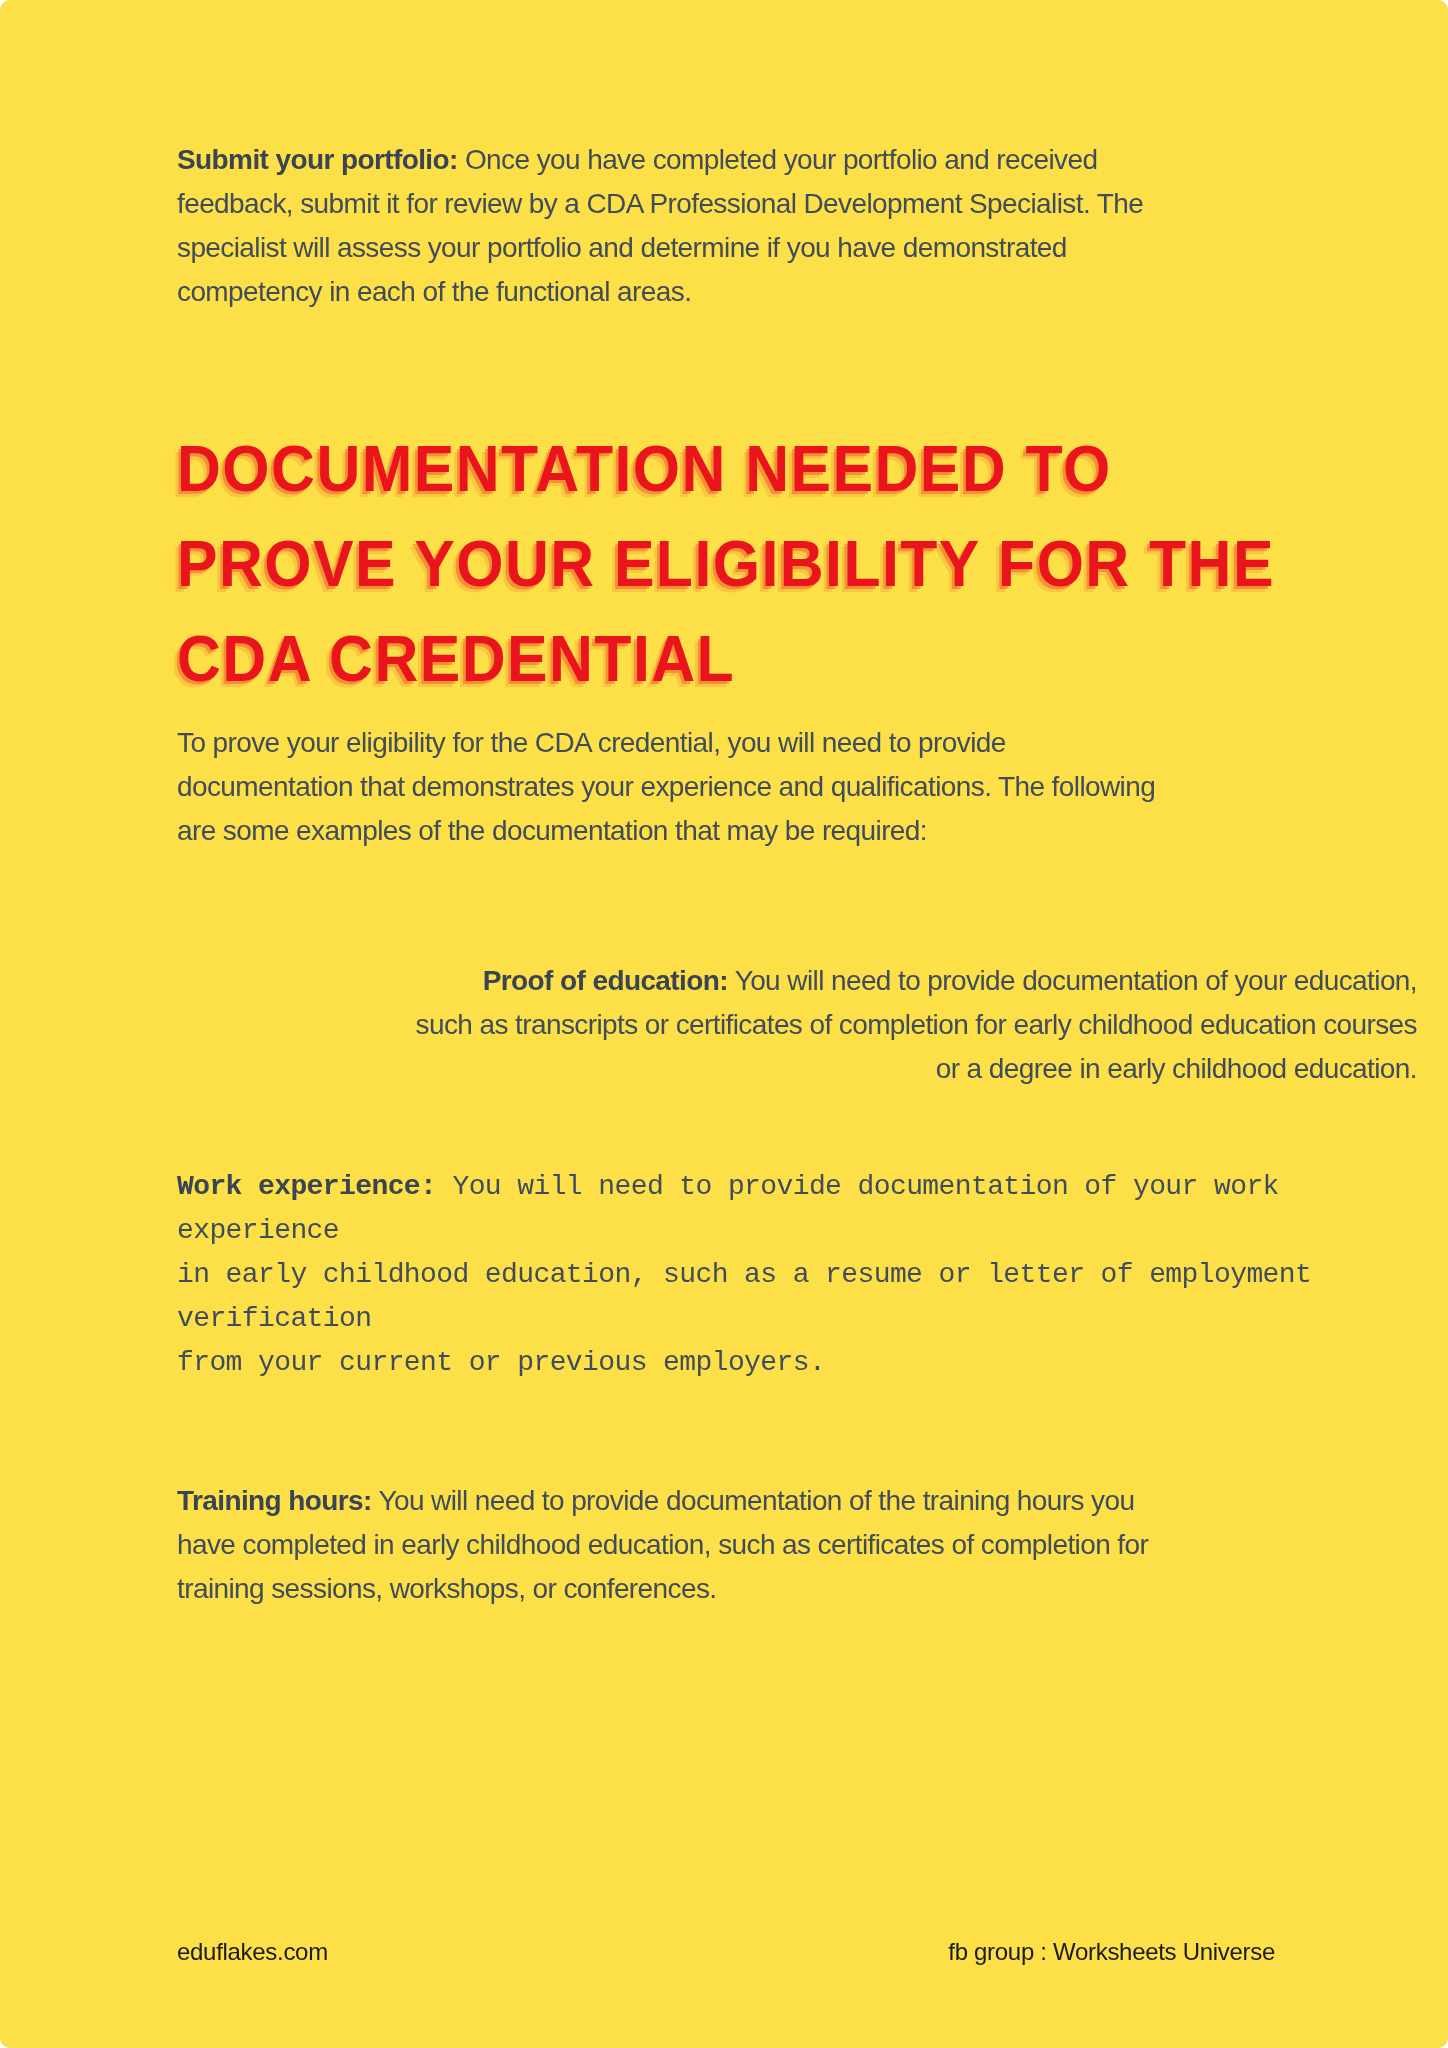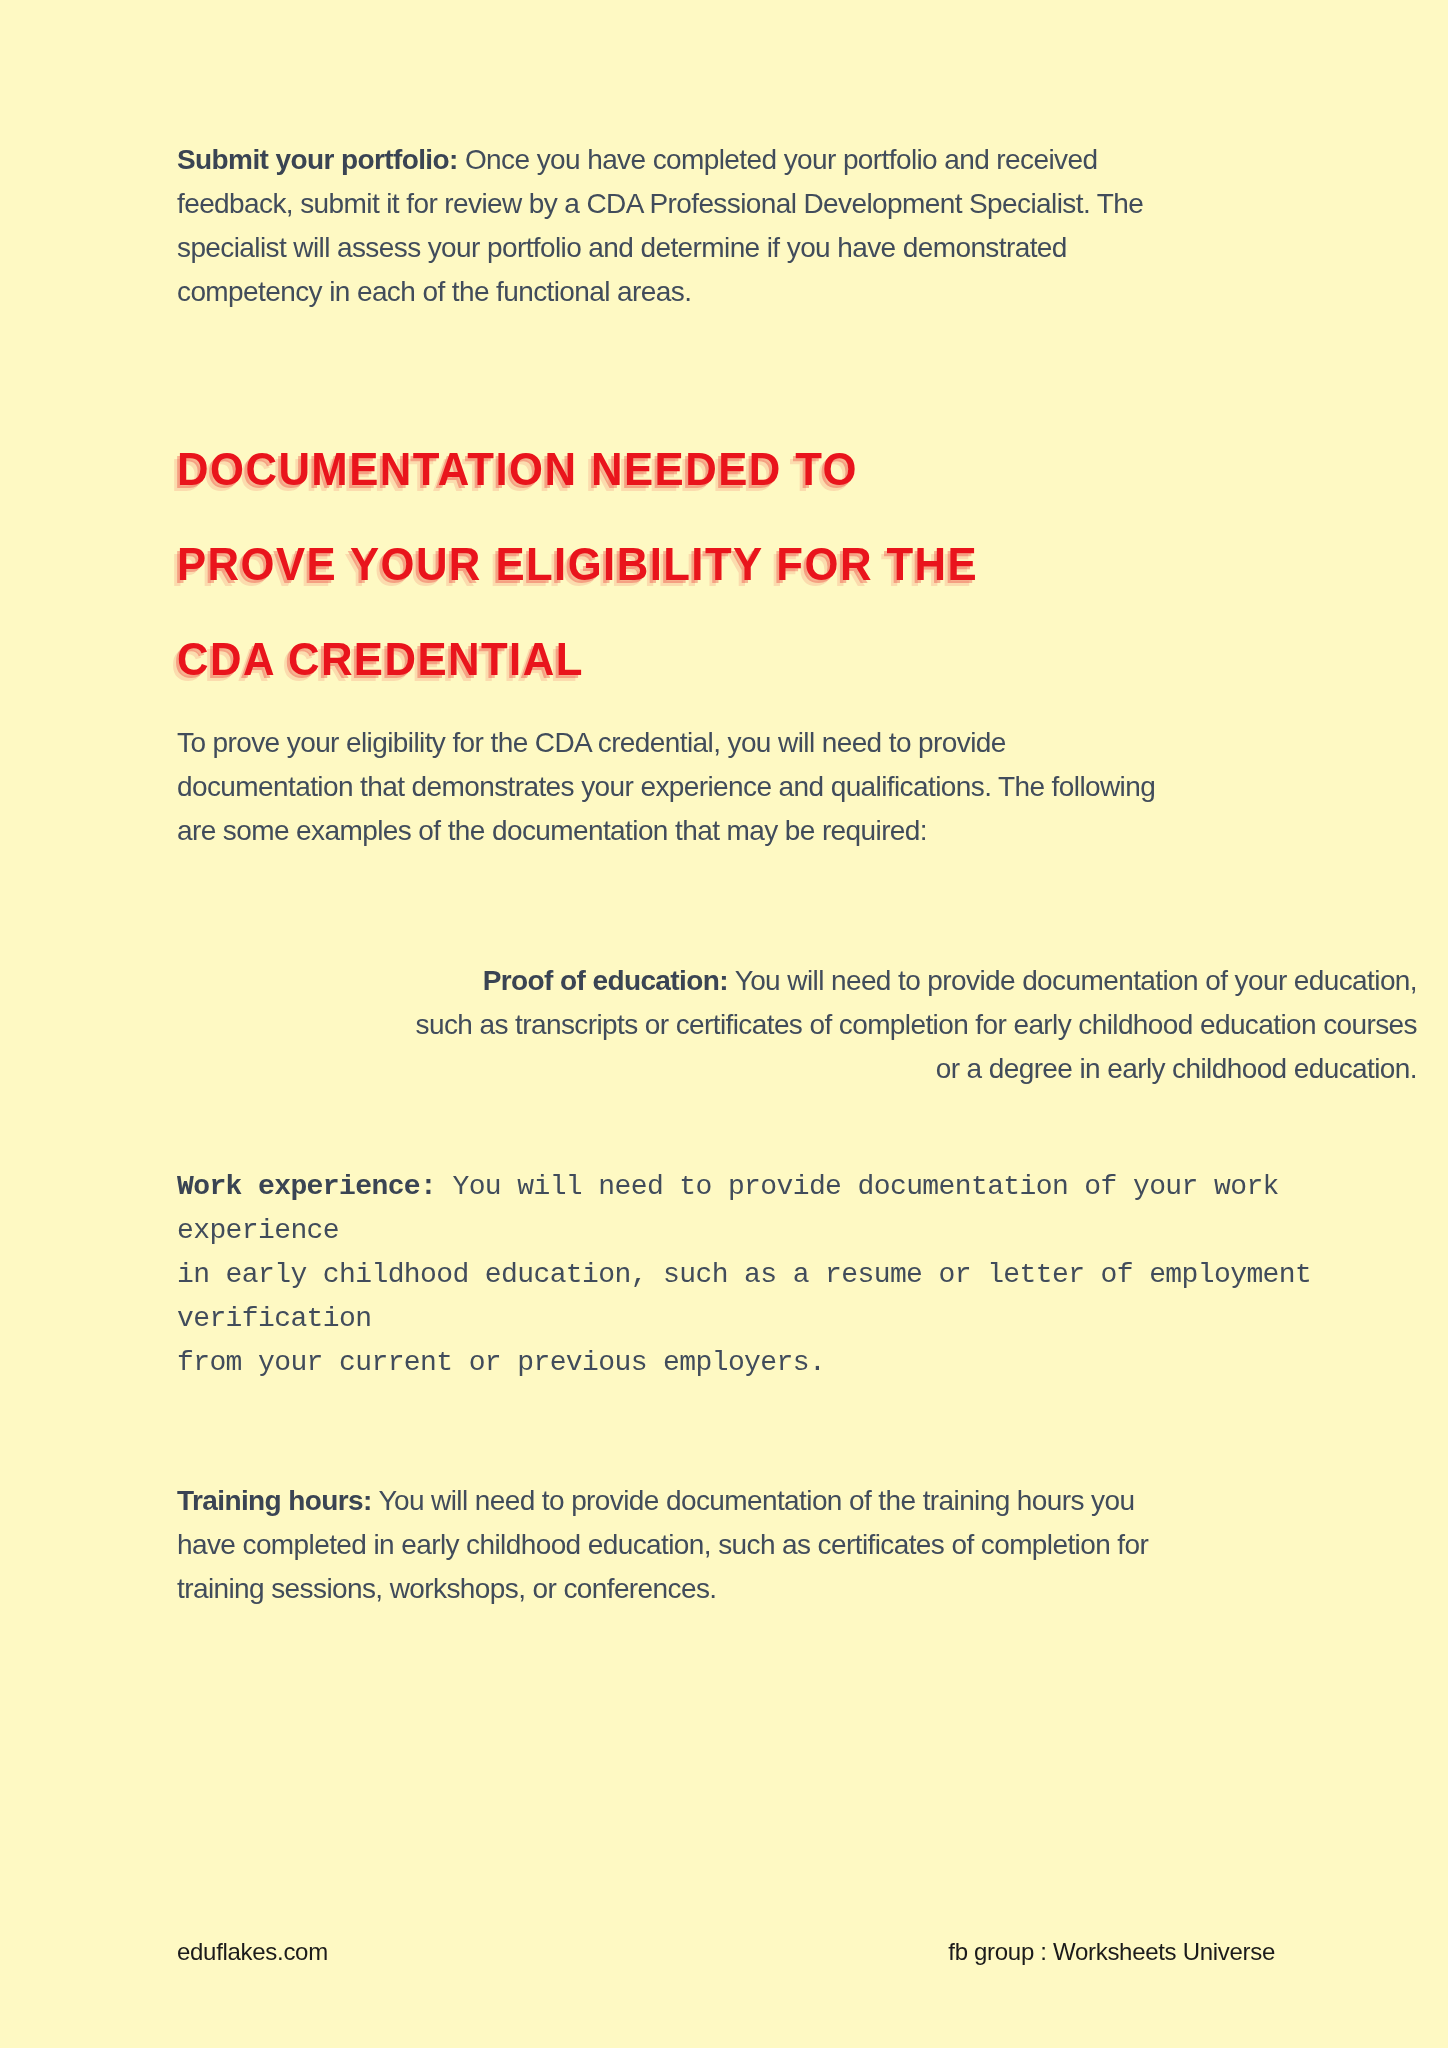--- a/index.html
+++ b/index.html
@@ -7,21 +7,22 @@
     width: 1448px;
     height: 2048px;
     background: #ffffff;
     font-family: "Liberation Sans", sans-serif;
     overflow: hidden;
   }
   .page {
     position: relative;
     width: 1448px;
     height: 2048px;
-    background: #fef9c3;
+    background: #fde047;
+    border-radius: 10px;
   }
   .content {
     position: absolute;
     left: 177px;
     top: 0;
     width: 1240px;
     padding-top: 138px;
   }
   p.body {
     font-size: 28px;
@@ -33,21 +34,21 @@
   }
   p.body .lead {
     font-weight: 700;
     color: #3a4453;
   }
   .para-submit   { margin-bottom: 108px; }
   .para-building { margin-bottom: 62px; }
   .heading {
     color: #e9141c;
     font-weight: 800;
-    font-size: 46px;
+    font-size: 64px;
     line-height: 95px;
     letter-spacing: 1.5px;
     margin-bottom: 14px;
   }
   .heading .heading-line {
     transform: scaleX(0.95);
     transform-origin: left center;
     white-space: nowrap;
     text-shadow: -3px 3px 0 rgba(233, 20, 28, 0.30), -6px 6px 0 rgba(233, 20, 28, 0.12);
   }

